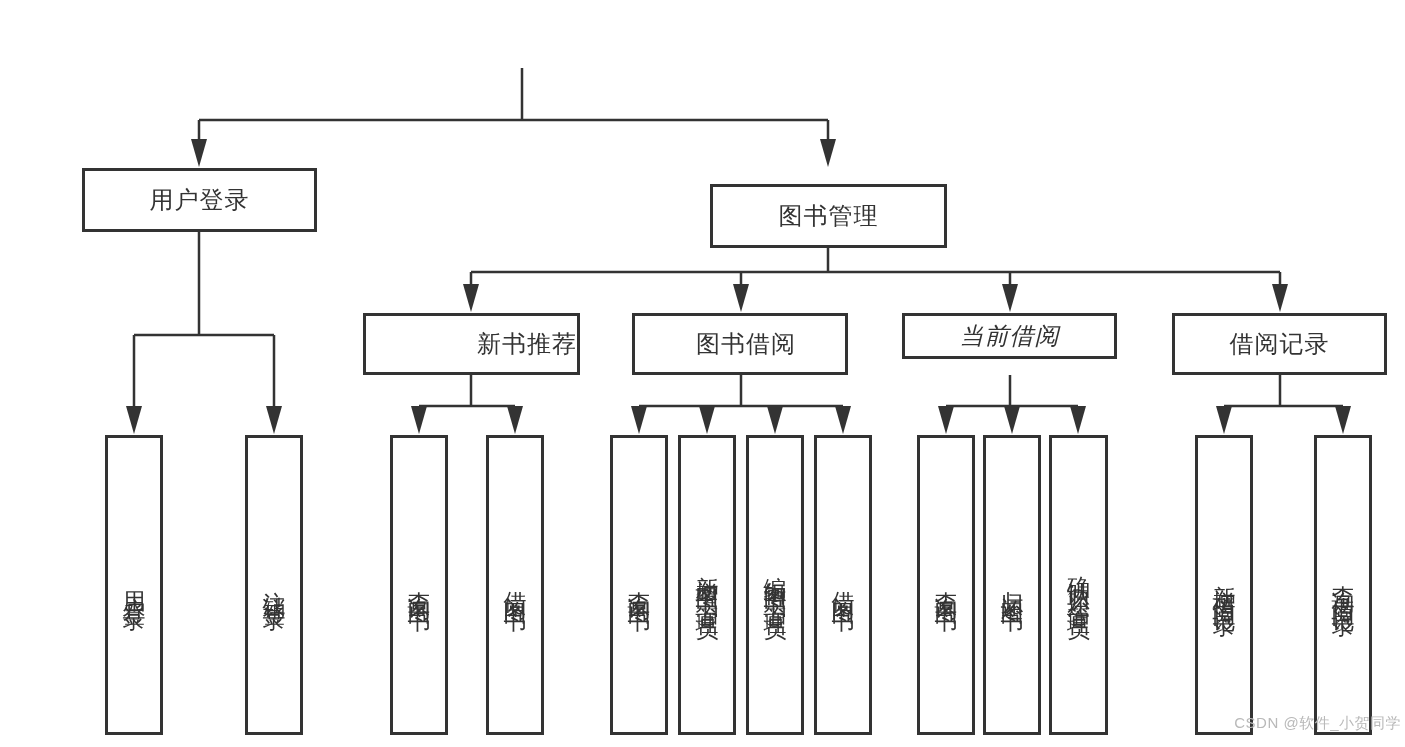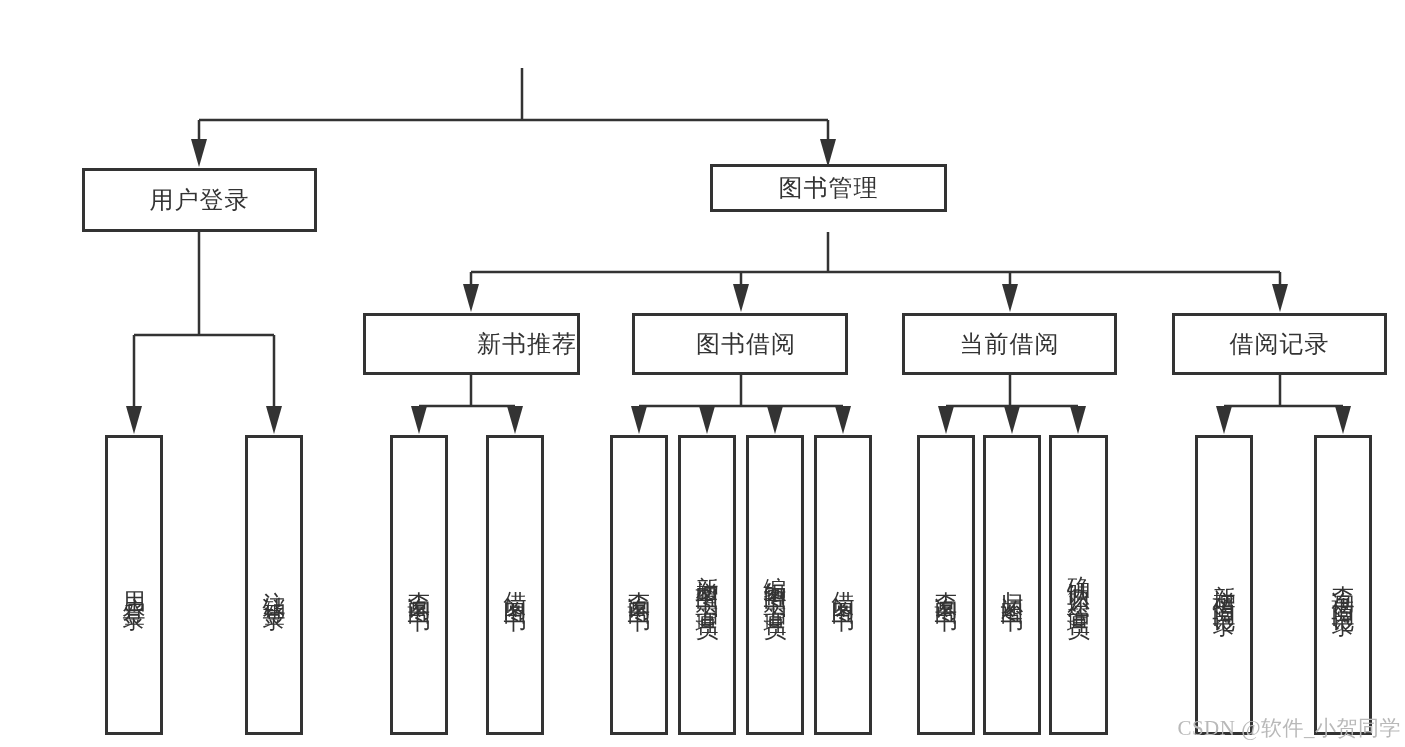--- a/index.html
+++ b/index.html
@@ -41,26 +41,25 @@
     writing-mode: vertical-rl;
     text-orientation: mixed;
     font-size: 23px;
     letter-spacing: 6px;
     line-height: 1;
   }
   #watermark {
     position: absolute;
     right: 4px;
     top: 714px;
-    font-size: 21px;
+    font-size: 15px;
     letter-spacing: 0.5px;
     color: #b9b9b9;
     z-index: 3;
     white-space: nowrap;
-    font-family: Liberation Serif, serif;
   }
 </style>
 </head>
 <body>
 
 <div id="stage">
 
   <svg id="connectors" width="1405" height="747" viewBox="0 0 1405 747">
     <g stroke="#333333" stroke-width="2.5" fill="none">
 
@@ -98,31 +97,31 @@
       <polygon points="1070,406 1086,406 1078,434"></polygon>
       <polygon points="1216,406 1232,406 1224,434"></polygon>
       <polygon points="1335,406 1351,406 1343,434"></polygon>
     </g>
   </svg>
 
 
   <div class="node node-h" style="left:82px; top:168px; width:235px; height:64px;">
     <span>用户登录</span>
   </div>
-  <div class="node node-h" style="left:710px; top:164px; width:237px; height:48px;">
+  <div class="node node-h" style="left:710px; top:184px; width:237px; height:64px;">
     <span>图书管理</span>
   </div>
 
   <div class="node node-h" style="left:363px; top:313px; width:217px; height:62px;justify-content:flex-end;">
     <span>新书推荐</span>
   </div>
   <div class="node node-h" style="left:632px; top:313px; width:216px; height:62px;padding-left:12px;">
     <span>图书借阅</span>
   </div>
-  <div class="node node-h" style="left:902px; top:313px; width:215px; height:62px;">
+  <div class="node node-h" style="left:902px; top:313px; width:215px; height:46px;font-style:italic;">
     <span>当前借阅</span>
   </div>
   <div class="node node-h" style="left:1172px; top:313px; width:215px; height:62px;">
     <span>借阅记录</span>
   </div>
 
   <div class="node node-v" style="left:105px; top:435px; width:58px; height:300px;">
     <span>用户登录</span>
   </div>
   <div class="node node-v" style="left:245px; top:435px; width:58px; height:300px;">

